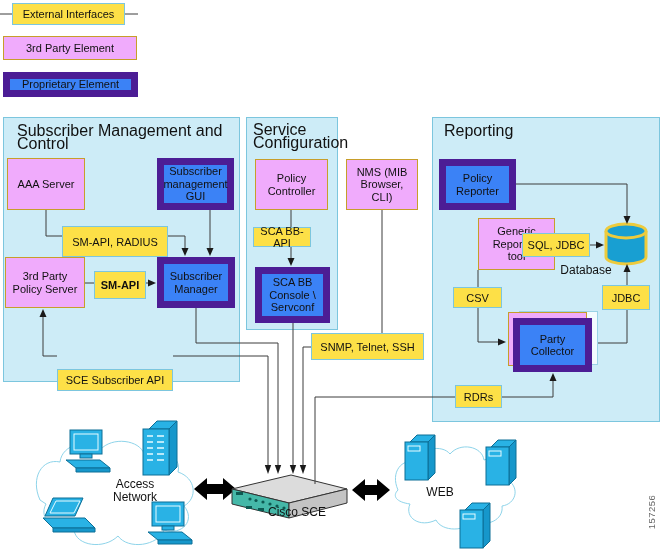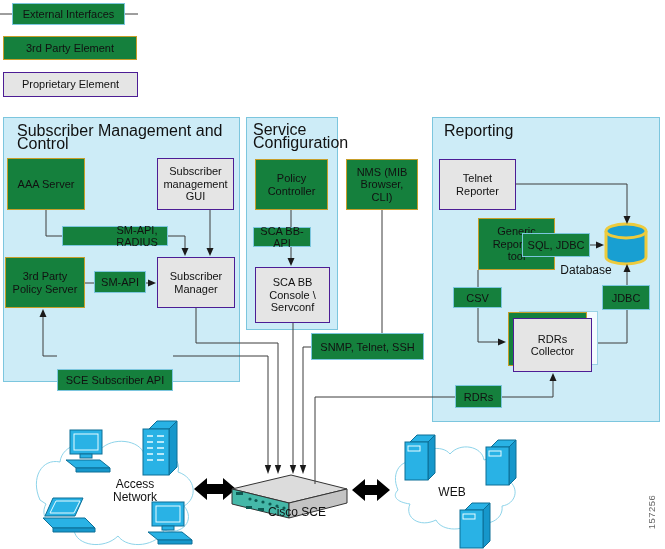--- a/index.html
+++ b/index.html
@@ -6,26 +6,26 @@
   .canvas{
     position:relative;width:665px;height:549px;background:#fff;
     font-family:"Liberation Sans",sans-serif;color:#111;overflow:hidden;
   }
   .group{position:absolute;background:#cdecf7;border:1px solid #7cc6de;box-sizing:border-box;}
   .group-title{position:absolute;font-size:16px;line-height:13px;color:#111;}
   .node{
     position:absolute;display:flex;align-items:center;justify-content:center;
     text-align:center;font-size:11px;line-height:12.5px;box-sizing:border-box;padding:2px 5px;
   }
-  .gold{background:#15803d;border:1px solid #c79e2a;}
-  .purple{background:#e5e5e5;border:1px solid #4c1d95;}
+  .gold{background:#f0abfc;border:1px solid #c79e2a;}
+  .purple{background:#3b82f6;border:7px solid #4c1d95;}
   .whitebox{background:#f3fbfe;border:1px solid #9ad3e6;}
   .iflabel{
     position:absolute;display:flex;align-items:center;justify-content:center;
-    text-align:center;font-size:11px;background:#15803d;border:1px solid #7cc6de;
+    text-align:center;font-size:11px;background:#fde047;border:1px solid #7cc6de;
     box-sizing:border-box;
   }
   .netlabel{position:absolute;font-size:12px;line-height:13px;text-align:center;color:#111;}
   .figid{
     position:absolute;left:630px;top:506px;width:44px;height:12px;
     font-size:9.5px;color:#666;transform:rotate(-90deg);text-align:center;letter-spacing:.5px;
   }
   svg.wires{position:absolute;left:0;top:0;}
   svg.wires polyline{fill:none;stroke:#3d3d3d;stroke-width:1;}
   svg.wires .ah{fill:#1a1a1a;stroke:none;}
@@ -178,36 +178,36 @@
   <div class="node purple" style="left:157px;top:158px;width:77px;height:52px;">Subscriber management GUI</div>
   <div class="node gold" style="left:7px;top:158px;width:78px;height:52px;">AAA Server</div>
   <div class="node gold" style="left:5px;top:257px;width:80px;height:51px;">3rd Party Policy Server</div>
   <div class="node purple" style="left:157px;top:257px;width:78px;height:51px;">Subscriber Manager</div>
 
   <div class="node gold" style="left:255px;top:159px;width:73px;height:51px;">Policy Controller</div>
   <div class="node purple" style="left:255px;top:267px;width:75px;height:56px;">SCA BB Console \ Servconf</div>
 
   <div class="node gold" style="left:346px;top:159px;width:72px;height:51px;">NMS (MIB Browser, CLI)</div>
 
-  <div class="node purple" style="left:439px;top:159px;width:77px;height:51px;">Telnet Reporter</div>
+  <div class="node purple" style="left:439px;top:159px;width:77px;height:51px;">Policy Reporter</div>
   <div class="node gold" style="left:439px;top:218px;width:77px;height:52px;margin-left:39px;">Generic Reporting tool</div>
   <div class="node whitebox" style="left:519px;top:311px;width:79px;height:54px;"></div>
   <div class="node gold" style="left:508px;top:312px;width:79px;height:54px;"></div>
-  <div class="node purple" style="left:513px;top:318px;width:79px;height:54px;">RDRs Collector</div>
+  <div class="node purple" style="left:513px;top:318px;width:79px;height:54px;">Party Collector</div>
   <div class="netlabel" style="left:552px;top:264px;width:68px;">Database</div>
 
-  <div class="iflabel" style="left:62px;top:226px;width:106px;height:20px;padding-left:44px;">SM-API, RADIUS</div>
-  <div class="iflabel" style="left:94px;top:271px;width:52px;height:22px;">SM-API</div>
+  <div class="iflabel" style="left:62px;top:226px;width:106px;height:31px;">SM-API, RADIUS</div>
+  <div class="iflabel" style="left:94px;top:271px;width:52px;height:28px;font-weight:bold;">SM-API</div>
   <div class="iflabel" style="left:57px;top:345px;width:116px;height:22px;margin-top:24px;">SCE Subscriber API</div>
   <div class="iflabel" style="left:253px;top:227px;width:58px;height:20px;">SCA BB-API</div>
   <div class="iflabel" style="left:311px;top:333px;width:113px;height:27px;">SNMP, Telnet, SSH</div>
   <div class="iflabel" style="left:522px;top:233px;width:68px;height:24px;">SQL, JDBC</div>
   <div class="iflabel" style="left:453px;top:287px;width:49px;height:21px;">CSV</div>
   <div class="iflabel" style="left:602px;top:285px;width:48px;height:25px;">JDBC</div>
   <div class="iflabel" style="left:455px;top:385px;width:47px;height:23px;">RDRs</div>
 
   <div class="netlabel" style="left:95px;top:478px;width:80px;">Access Network</div>
   <div class="netlabel" style="left:253px;top:506px;width:88px;">Cisco SCE</div>
-  <div class="netlabel" style="left:420px;top:486px;width:64px;">WEB</div>
+  <div class="netlabel" style="left:408px;top:486px;width:64px;">WEB</div>
 
   <div class="figid">157256</div>
 
 </div>
 
 </body></html>

